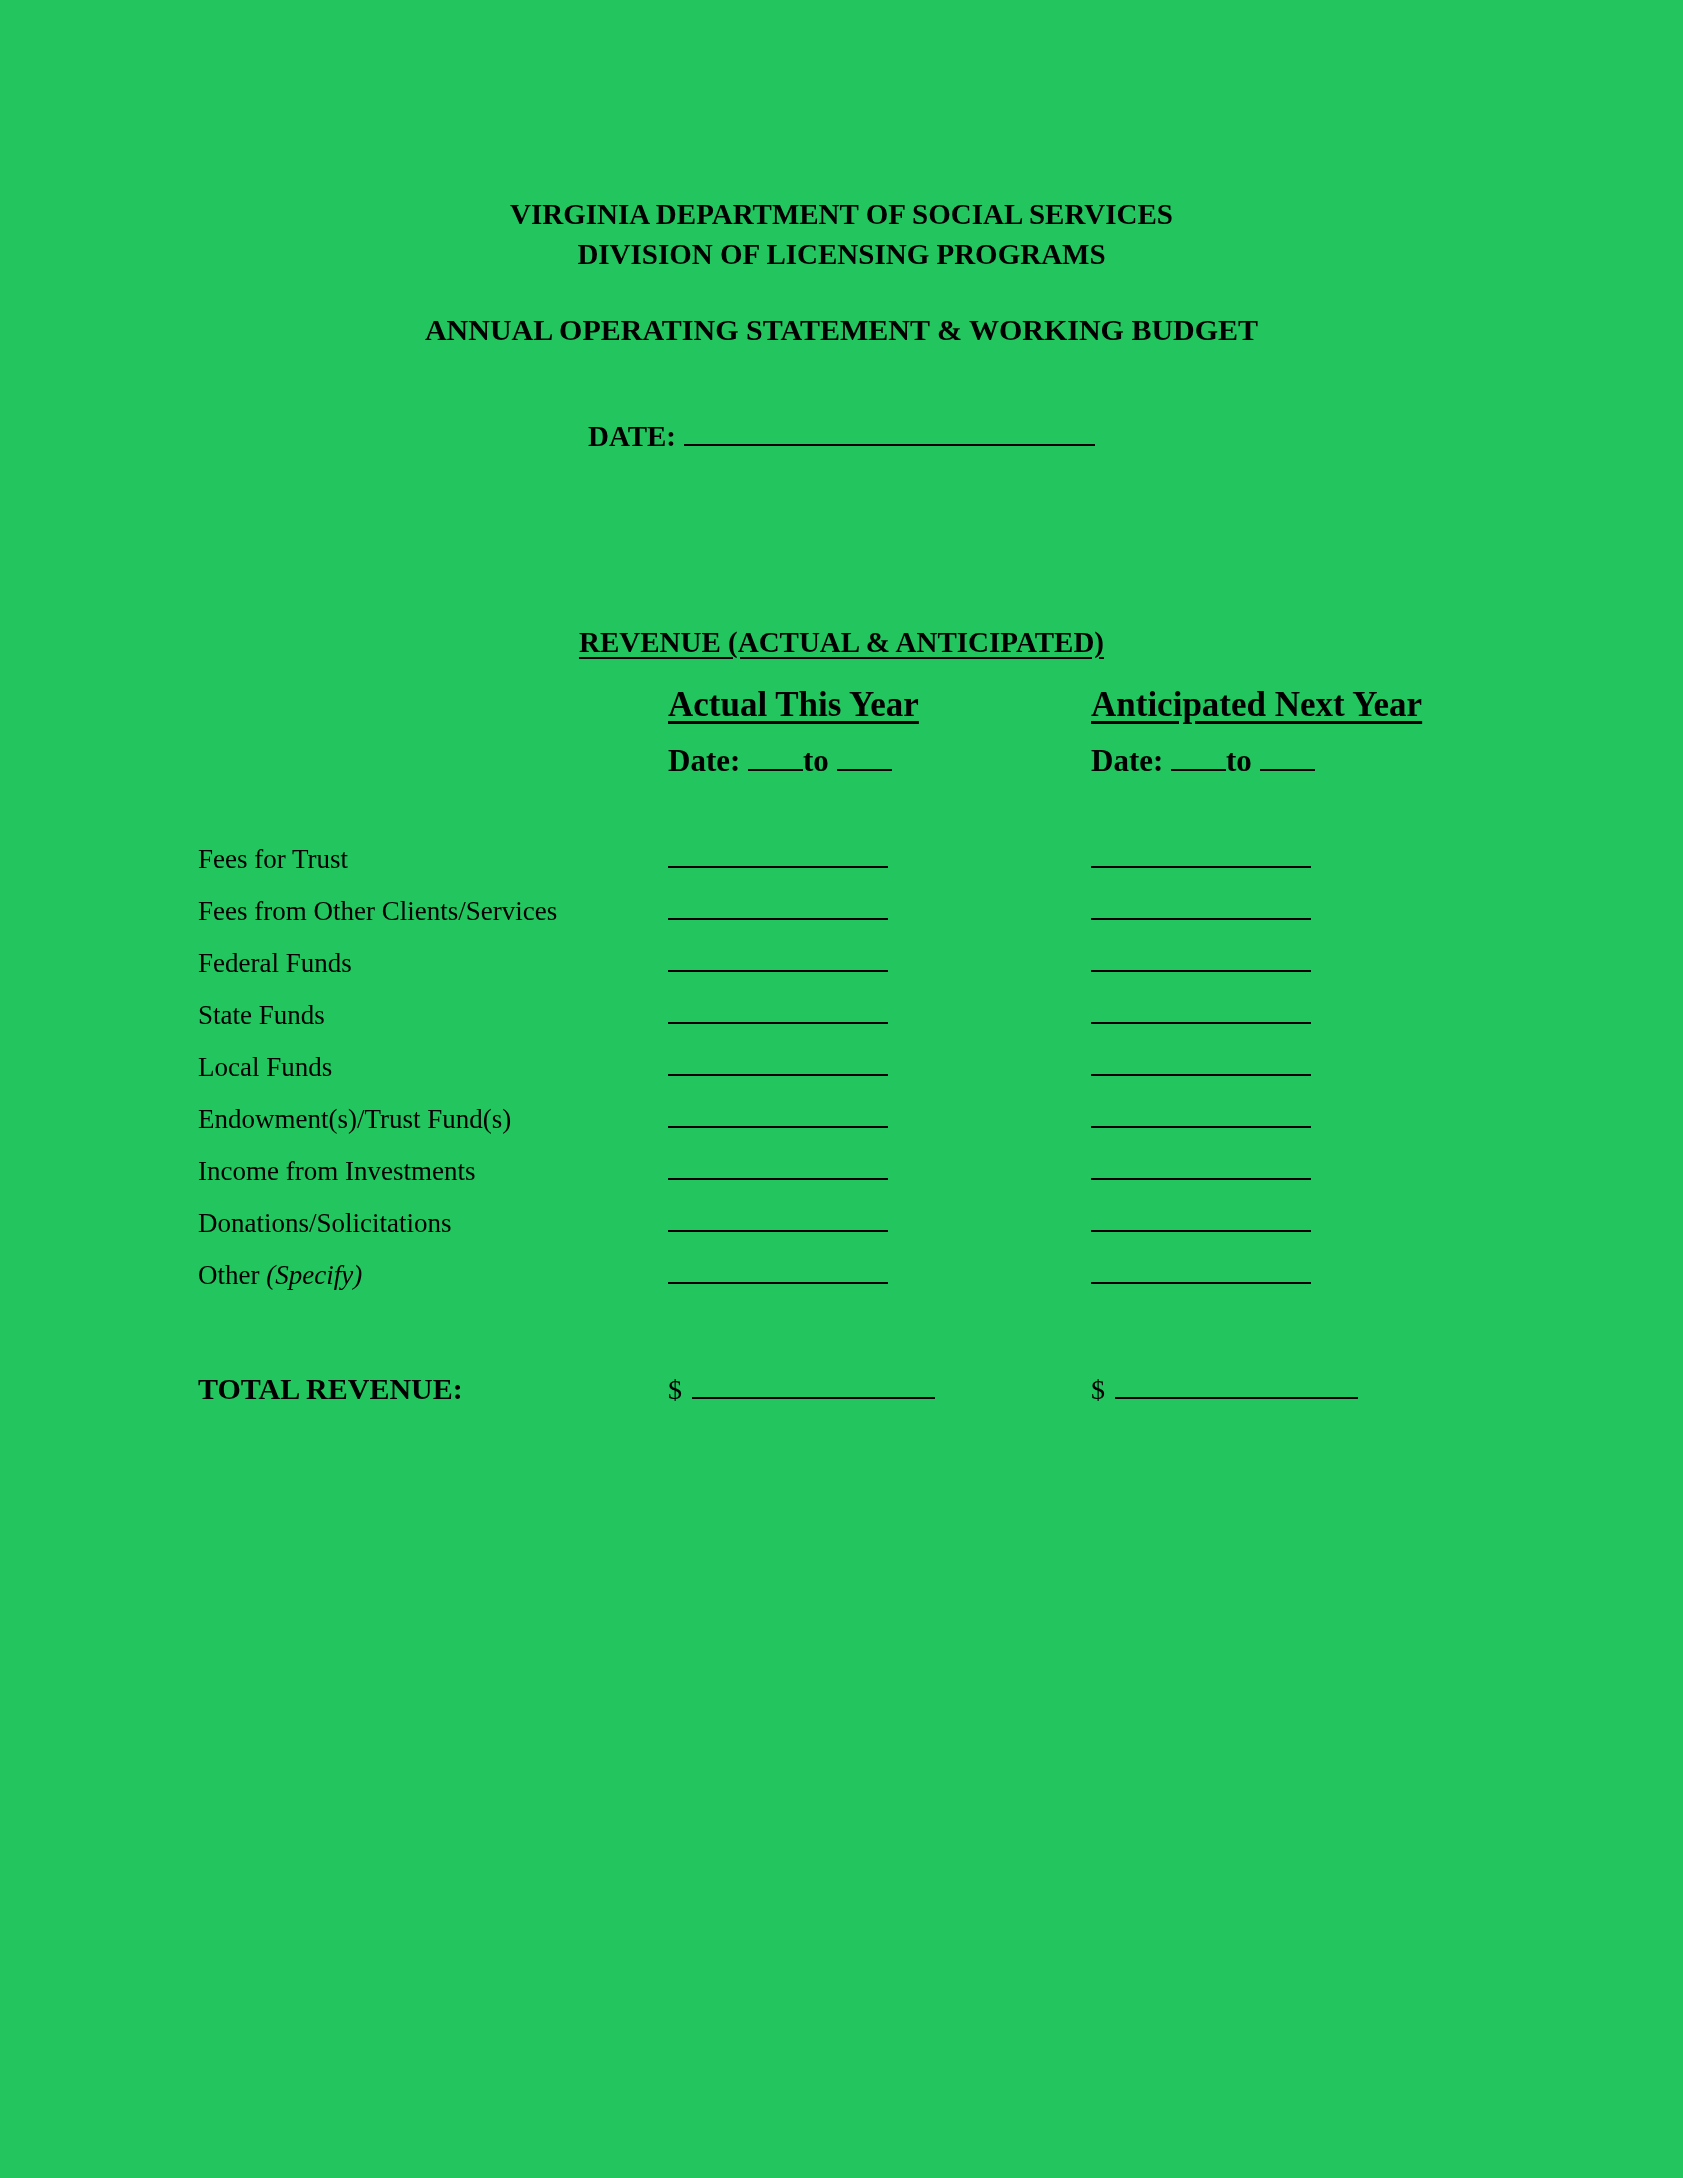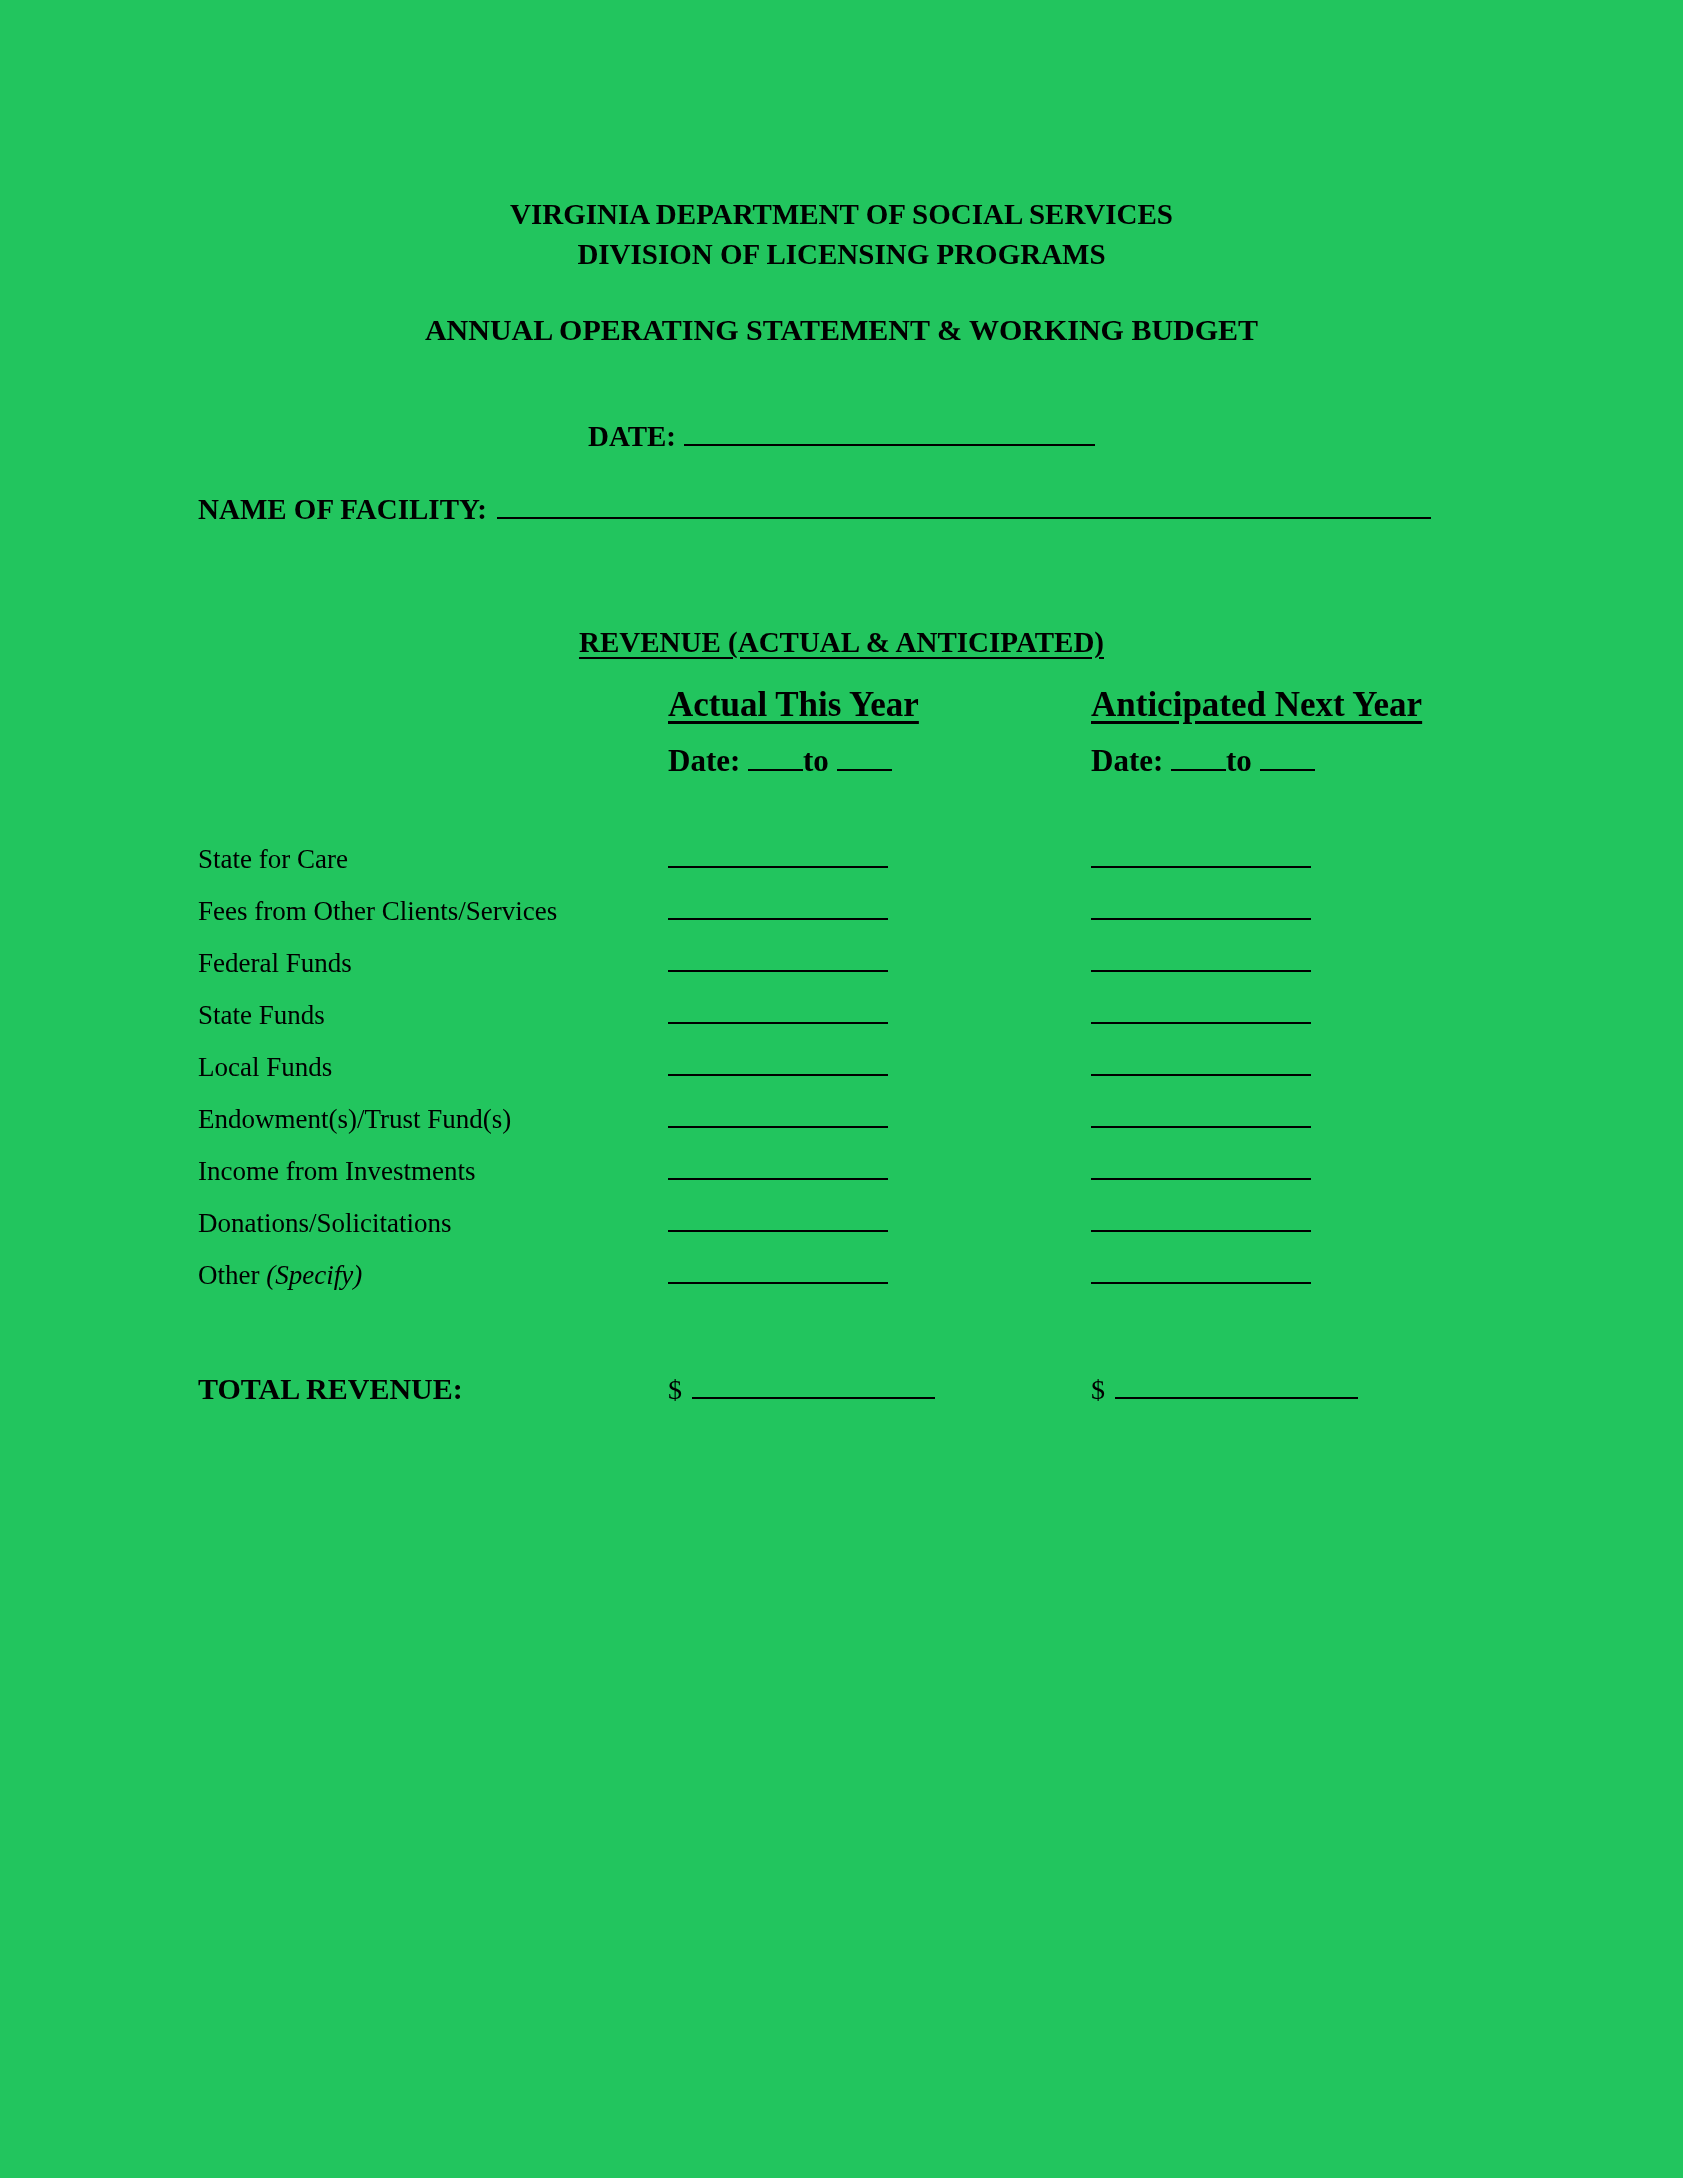--- a/index.html
+++ b/index.html
@@ -71,24 +71,20 @@
   <div class="header">
     <div class="header-line">VIRGINIA DEPARTMENT OF SOCIAL SERVICES</div>
     <div class="header-line">DIVISION OF LICENSING PROGRAMS</div>
     <div class="doc-title">ANNUAL OPERATING STATEMENT &amp; WORKING BUDGET</div>
   </div>
 
   <div class="date-row">
     <span>DATE:</span><span class="u-line"></span>
   </div>
 
-  <div class="facility-row">
-    <span>NAME OF FACILITY:</span>
-    <span class="u-line"></span>
-  </div>
 
   <div class="section-title">
     <span class="underlined">REVENUE (ACTUAL  &amp; ANTICIPATED)</span>
   </div>
 
   <div class="col-headers">
     <span class="col-pos-1 underlined">Actual This Year</span>
     <span class="col-pos-2 underlined">Anticipated Next Year</span>
   </div>
 
@@ -99,21 +95,21 @@
     </span>
     <span class="col-pos-2">
       <span>Date:</span>
       <span class="u-line"></span><span class="to-label">to</span><span class="u-line"></span>
     </span>
   </div>
 
   <div class="rows">
 
     <div class="rev-row">
-      <div class="label">State for Care</div>
+      <div class="label">Fees for Trust</div>
       <div class="cell"><span class="u-line"></span></div>
       <div class="cell"><span class="u-line"></span></div>
     </div>
 
     <div class="rev-row">
       <div class="label">Fees from Other Clients/Services</div>
       <div class="cell"><span class="u-line"></span></div>
       <div class="cell"><span class="u-line"></span></div>
     </div>
 

